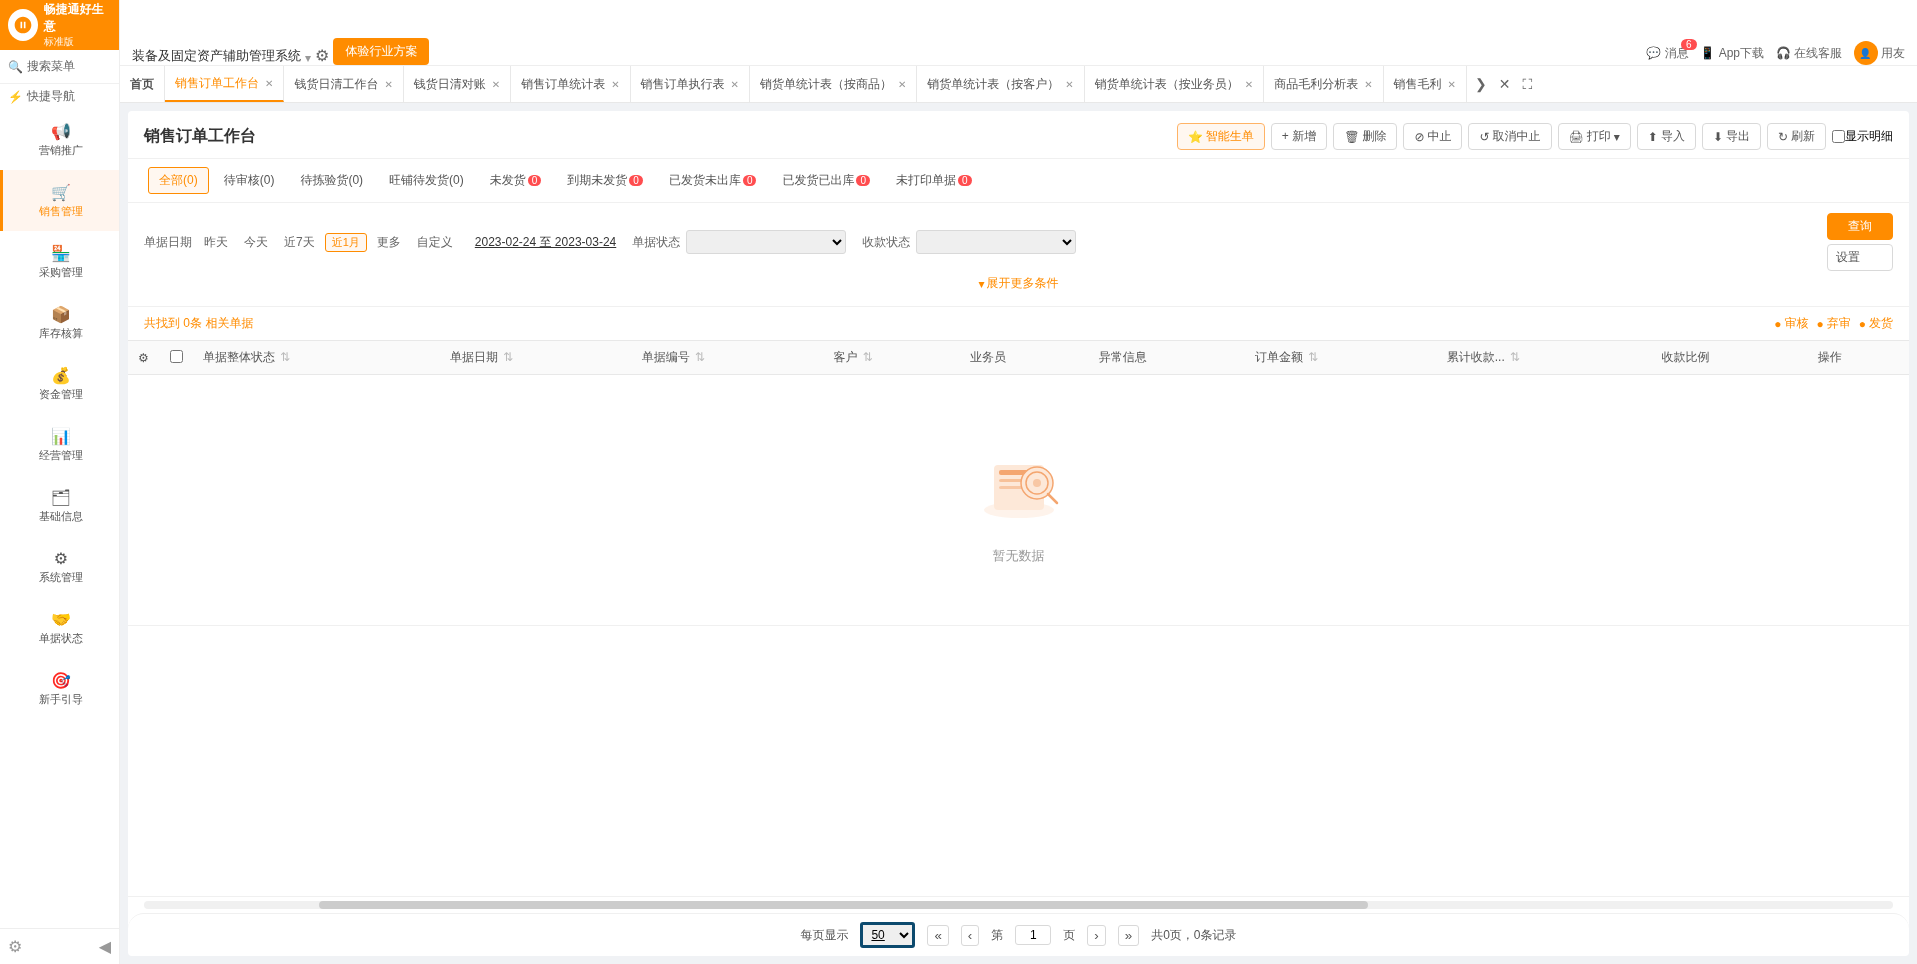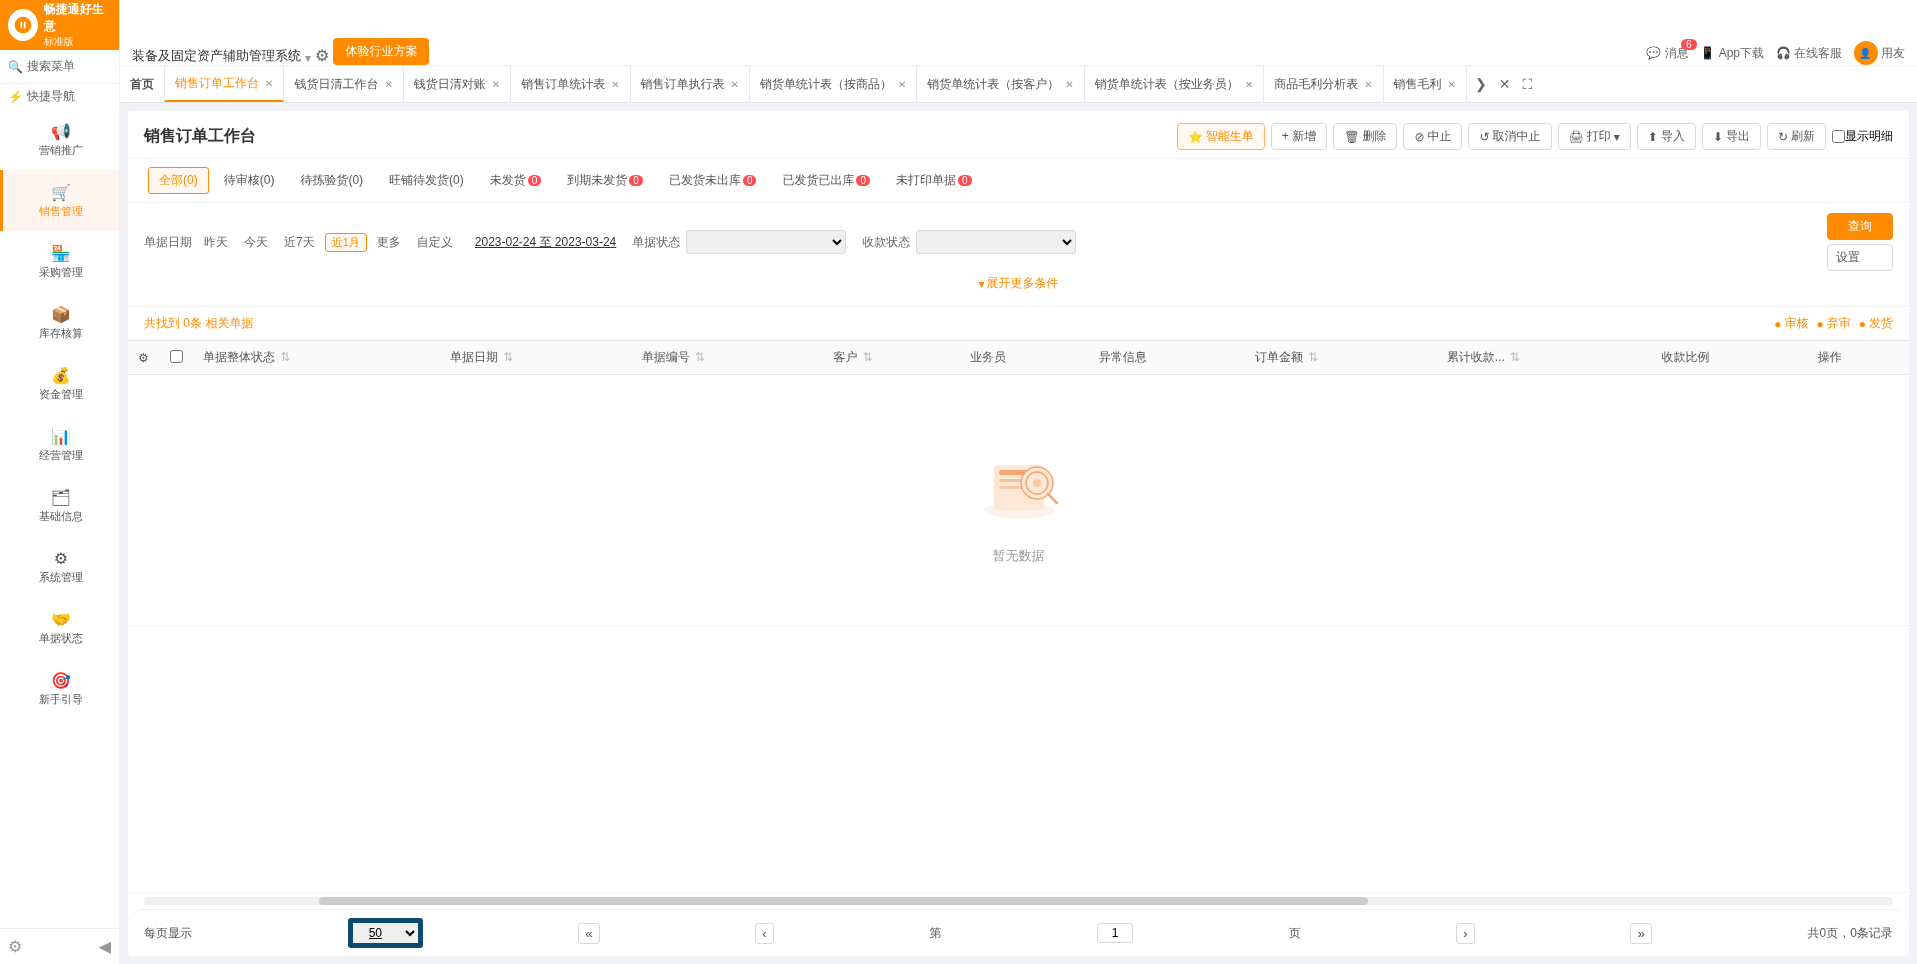--- a/index.html
+++ b/index.html
@@ -85,22 +85,22 @@
     .th-check { width: 32px; text-align: center; }
     .th-settings { width: 32px; text-align: center; }
     .table-container { flex: 1; overflow: auto; }
 
     
     .empty-state { display: flex; flex-direction: column; align-items: center; justify-content: center; padding: 60px 0; }
     .empty-icon { width: 100px; height: 100px; margin-bottom: 12px; }
     .empty-text { color: #999; font-size: 13px; }
 
     
-    .pagination { padding: 8px 16px; border-top: 1px solid #f0f0f0; display: flex; align-items: center; justify-content: space-between; gap: 12px; font-size: 12px; color: #555; border-radius: 16px; }
-    .page-size-select { border: 5px solid #0c4a6e; border-radius: 3px; padding: 2px 12px; font-size: 12px; text-decoration: underline; }
+    .pagination { padding: 8px 16px; border-top: 1px solid #f0f0f0; display: flex; align-items: center; justify-content: center; gap: 12px; font-size: 12px; color: #555; border-radius: 16px; }
+    .page-size-select { border: 3px solid #0c4a6e; border-radius: 3px; padding: 2px 4px; font-size: 12px; text-decoration: underline; }
     .page-nav-btn { border: 1px solid #d9d9d9; background: #fff; border-radius: 3px; padding: 2px 6px; cursor: pointer; color: #555; }
     .page-input { border: 1px solid #d9d9d9; border-radius: 3px; padding: 2px 4px; width: 36px; text-align: center; font-size: 12px; }
 
     
     .scrollbar-area { padding: 4px 0; border-top: 1px solid #f0f0f0; }
     .fake-scrollbar { height: 8px; background: #f0f0f0; border-radius: 4px; margin: 0 16px; position: relative; }
     .fake-scrollbar-thumb { width: 60%; background: #ccc; height: 8px; border-radius: 4px; position: absolute; left: 10%; }
   </style>
 </head>
 <body>

